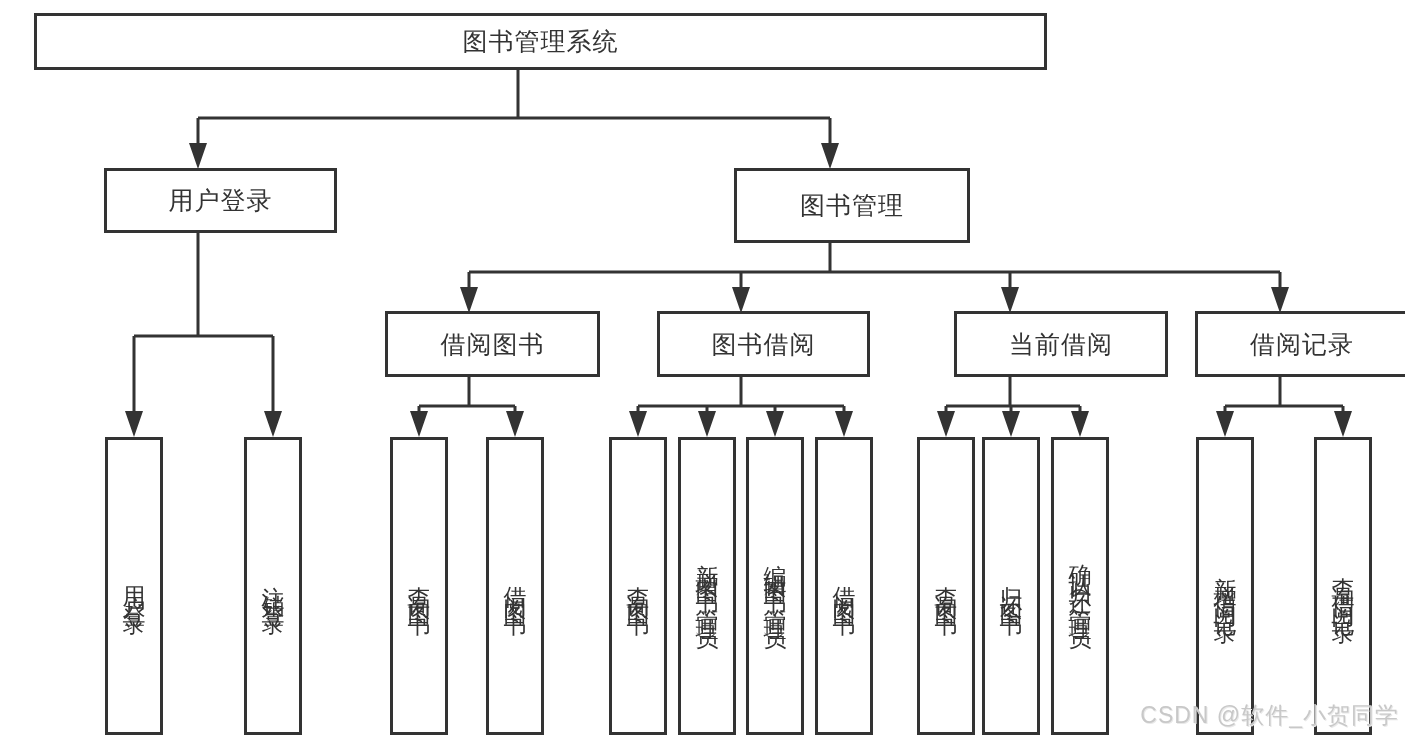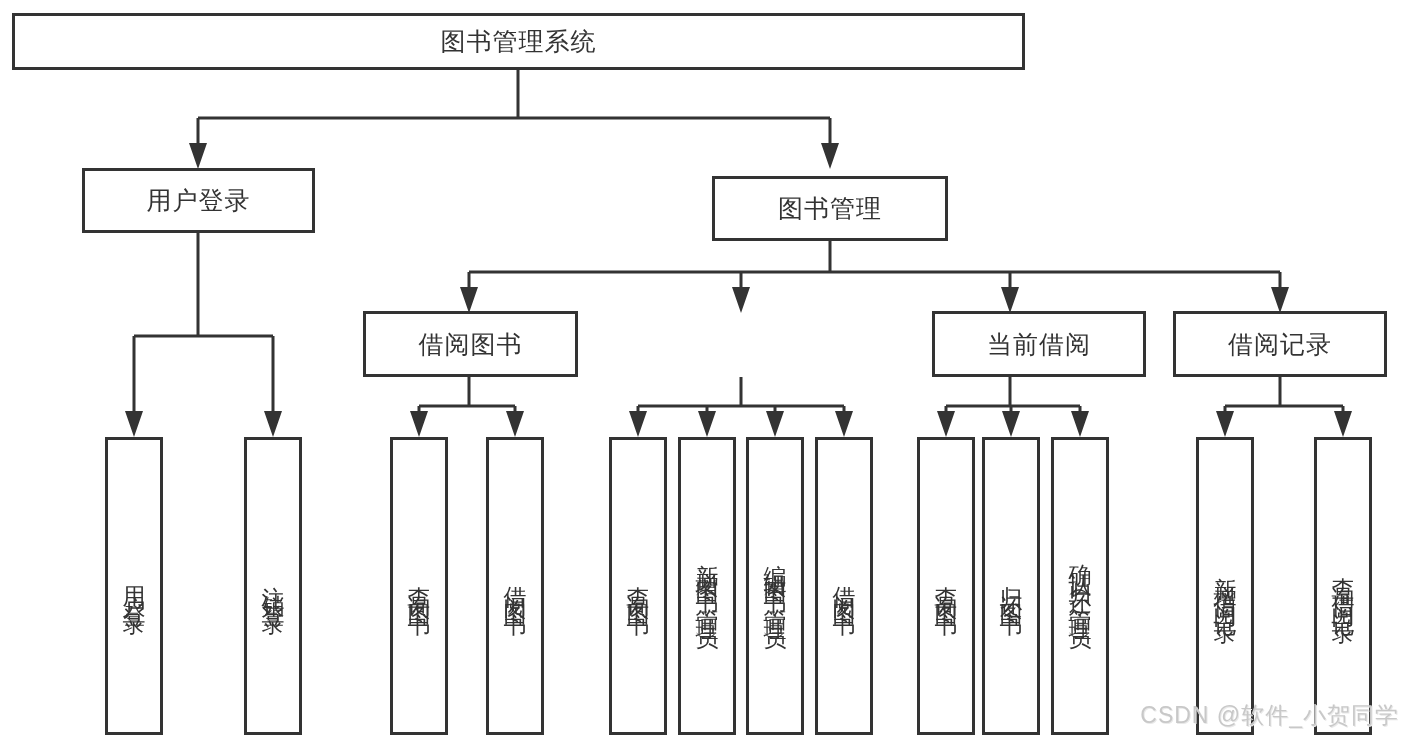--- a/index.html
+++ b/index.html
@@ -15,21 +15,21 @@
   svg.connectors { position: absolute; left: 0; top: 0; }
   .box {
     position: absolute;
     box-sizing: border-box;
     border: 3px solid #333333;
     background: #ffffff;
     display: flex;
     align-items: center;
     justify-content: center;
   }
-  .hbox { font-size: 25px; letter-spacing: 1px; white-space: nowrap; }
+  .hbox { font-size: 25px; letter-spacing: 1px; white-space: nowrap; margin-left: 22px; }
   .root-box { font-size: 25px; }
   .vbox {
     writing-mode: vertical-rl;
     text-orientation: mixed;
     font-size: 23px;
     letter-spacing: 9px;
     line-height: 1;
   }
   .vbox span { display: block; }
   .watermark {
@@ -68,26 +68,29 @@
              M1334,411 L1352,411 L1343,437 Z"></path>
   </svg>
 
   <div class="box hbox root-box" style="left:12px; top:13px; width:1013px; height:57px">
     <span>图书管理系统</span>
   </div>
 
   <div class="box hbox" style="left:82px; top:168px; width:233px; height:65px">
     <span>用户登录</span>
   </div>
-  <div class="box hbox" style="left:712px; top:176px; width:236px; height:65px">
+  <div class="box hbox" style="left:712px; top:168px; width:236px; height:75px">
     <span>图书管理</span>
   </div>
 
   <div class="box hbox" style="left:363px; top:311px; width:215px; height:66px">
     <span>借阅图书</span>
+  </div>
+  <div class="box hbox" style="left:635px; top:311px; width:213px; height:66px">
+    <span>图书借阅</span>
   </div>
   <div class="box hbox" style="left:932px; top:311px; width:214px; height:66px">
     <span>当前借阅</span>
   </div>
   <div class="box hbox" style="left:1173px; top:311px; width:214px; height:66px">
     <span>借阅记录</span>
   </div>
 
   <div class="box vbox" style="left:105px; top:437px; width:58px; height:298px">
     <span>用户登录</span>

